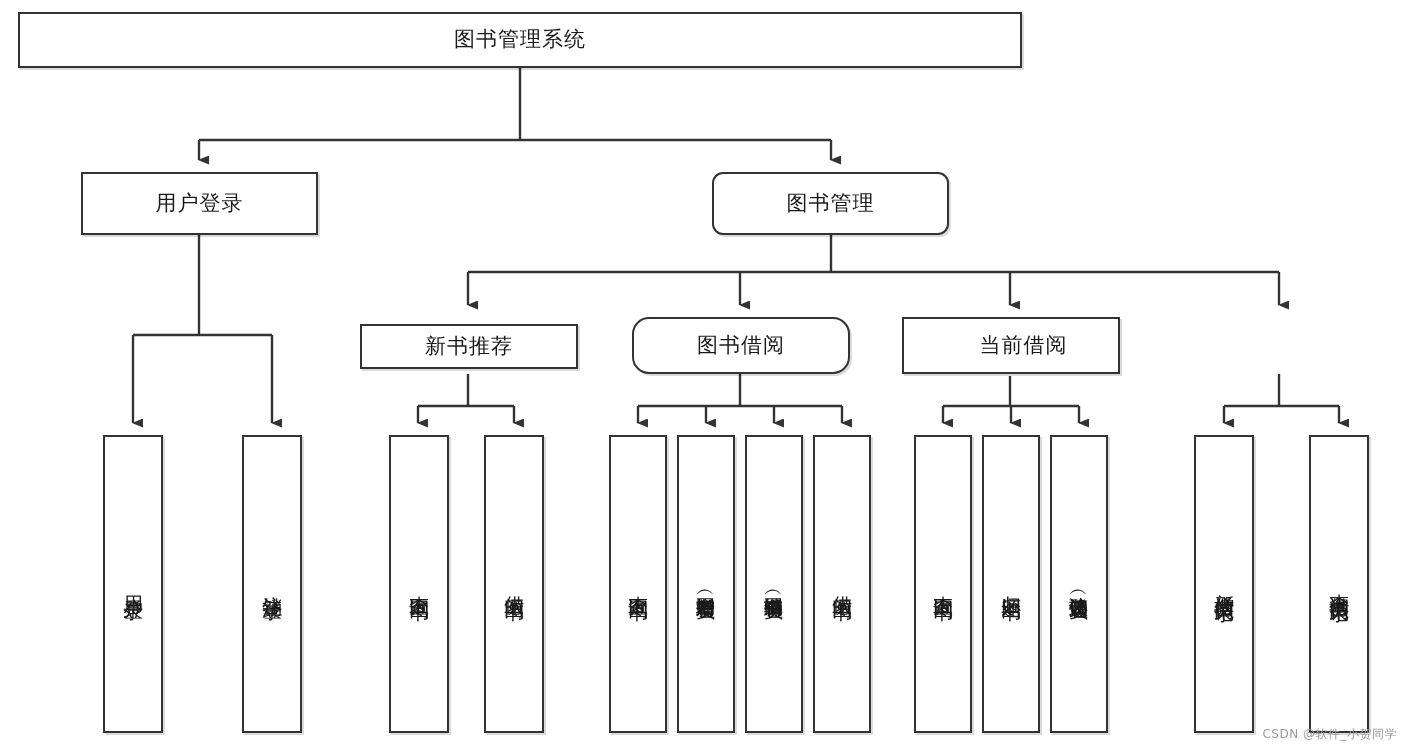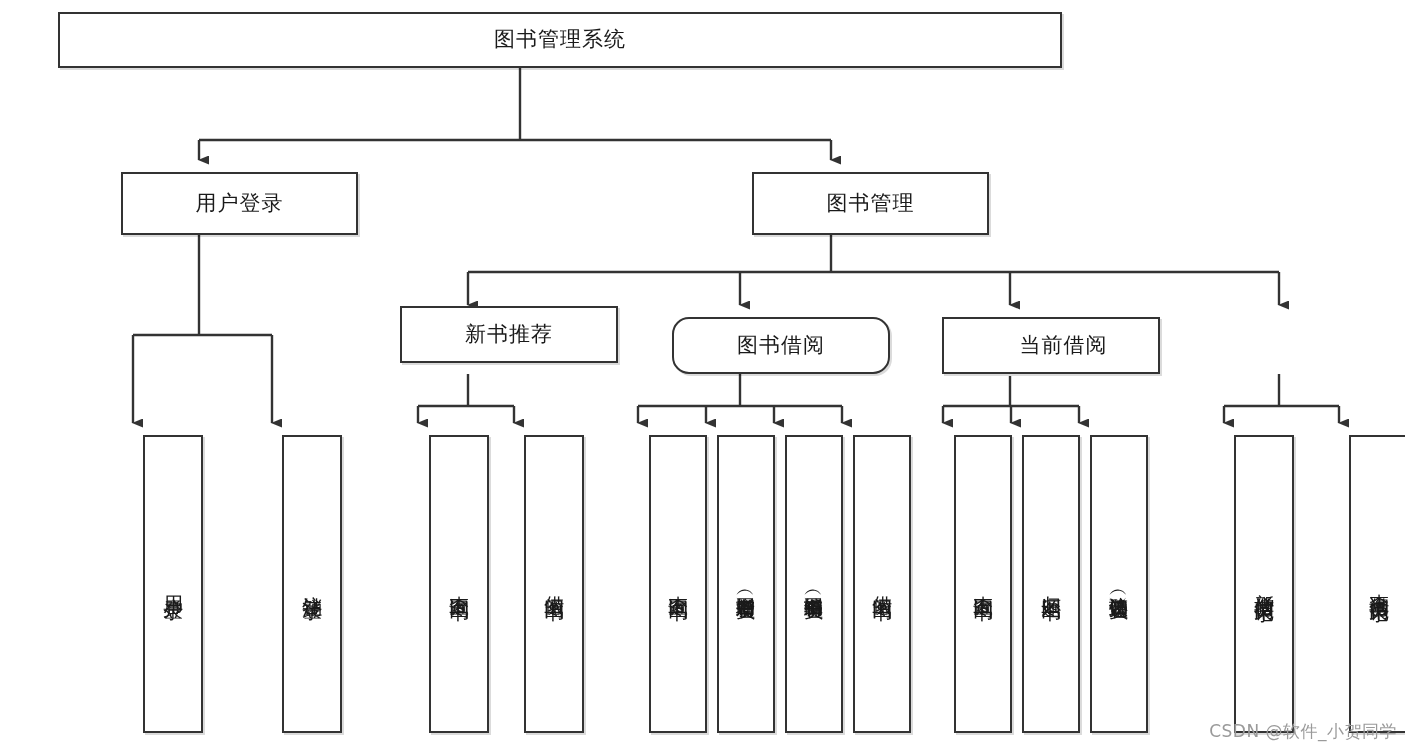--- a/index.html
+++ b/index.html
@@ -29,21 +29,20 @@
     position: absolute;
     box-sizing: border-box;
     background: #ffffff;
     border: 2px solid #333333;
     box-shadow: 2px 2px 0 rgba(0,0,0,0.14);
     display: flex;
     align-items: center;
     justify-content: center;
     color: #1a1a1a;
     z-index: 2;
-    margin-left: 40px;
   }
   .node.horiz {
     font-size: 21px;
     line-height: 1.1;
     letter-spacing: 1px;
     white-space: nowrap;
   }
   .node.vert {
     padding: 6px 0;
   }
@@ -58,21 +57,21 @@
   }
   .node.vert.tight .vlabel {
     font-size: 19px;
     line-height: 1.2;
     letter-spacing: 0.5px;
   }
   #watermark {
     position: absolute;
     right: 8px;
     bottom: 4px;
-    font-size: 17px;
+    font-size: 12px;
     color: #9a9a9a;
     letter-spacing: 0.5px;
     white-space: nowrap;
     z-index: 5;
   }
 </style>
 </head>
 <body>
 
 <div id="canvas">
@@ -127,25 +126,25 @@
     </g>
   </svg>
 
   <div class="node horiz" style="left: 18px; top: 12px; width: 1004px; height: 56px;">
     <span>图书管理系统</span>
   </div>
 
   <div class="node horiz" style="left: 81px; top: 172px; width: 237px; height: 63px;">
     <span>用户登录</span>
   </div>
-  <div class="node horiz" style="left: 712px; top: 172px; width: 237px; height: 63px;">
+  <div class="node horiz" style="left: 712px; top: 172px; width: 237px; height: 63px; border-radius: 11px;">
     <span>图书管理</span>
   </div>
 
-  <div class="node horiz" style="left: 360px; top: 306px; width: 218px; height: 57px;">
+  <div class="node horiz" style="left: 360px; top: 324px; width: 218px; height: 45px;">
     <span>新书推荐</span>
   </div>
   <div class="node horiz" style="left: 632px; top: 317px; width: 218px; height: 57px; border-radius: 17px;">
     <span>图书借阅</span>
   </div>
   <div class="node horiz" style="left: 902px; top: 317px; width: 218px; height: 57px; padding-left: 25px;">
     <span>当前借阅</span>
   </div>
 
   <div class="node vert" style="left: 103px; top: 435px; width: 60px; height: 298px;">

